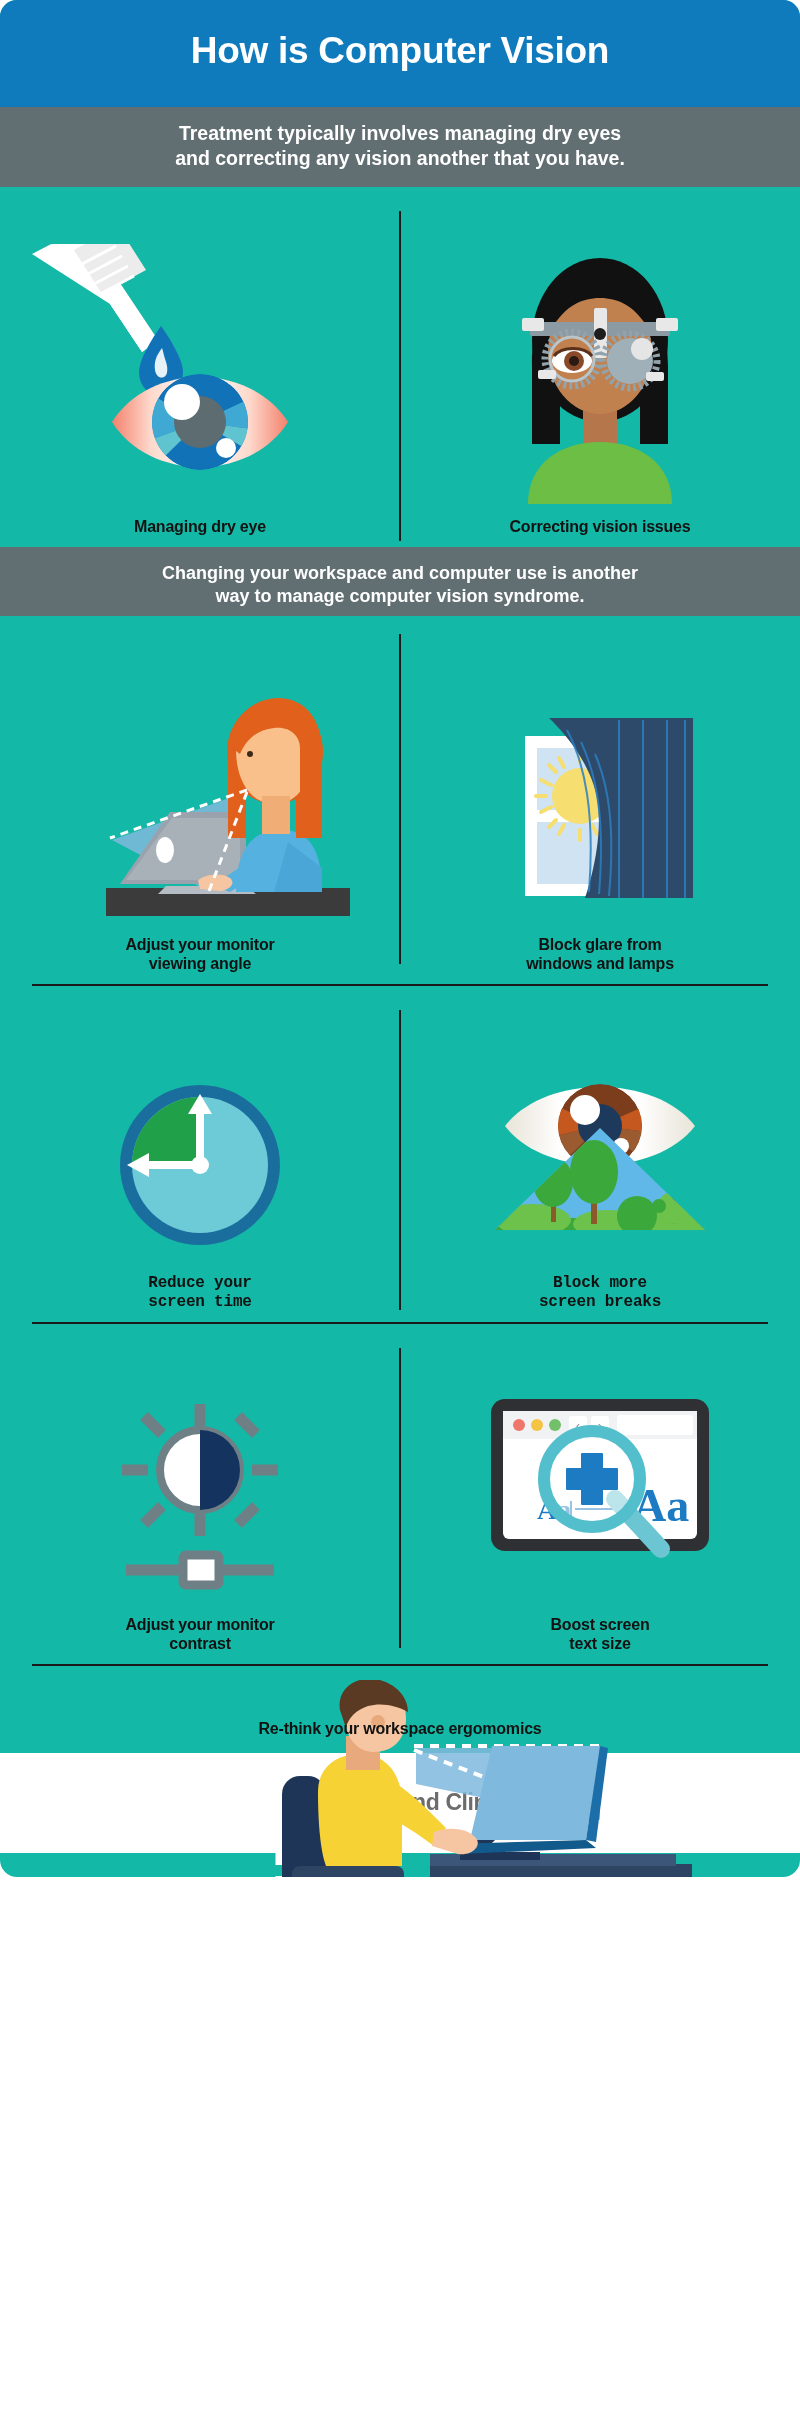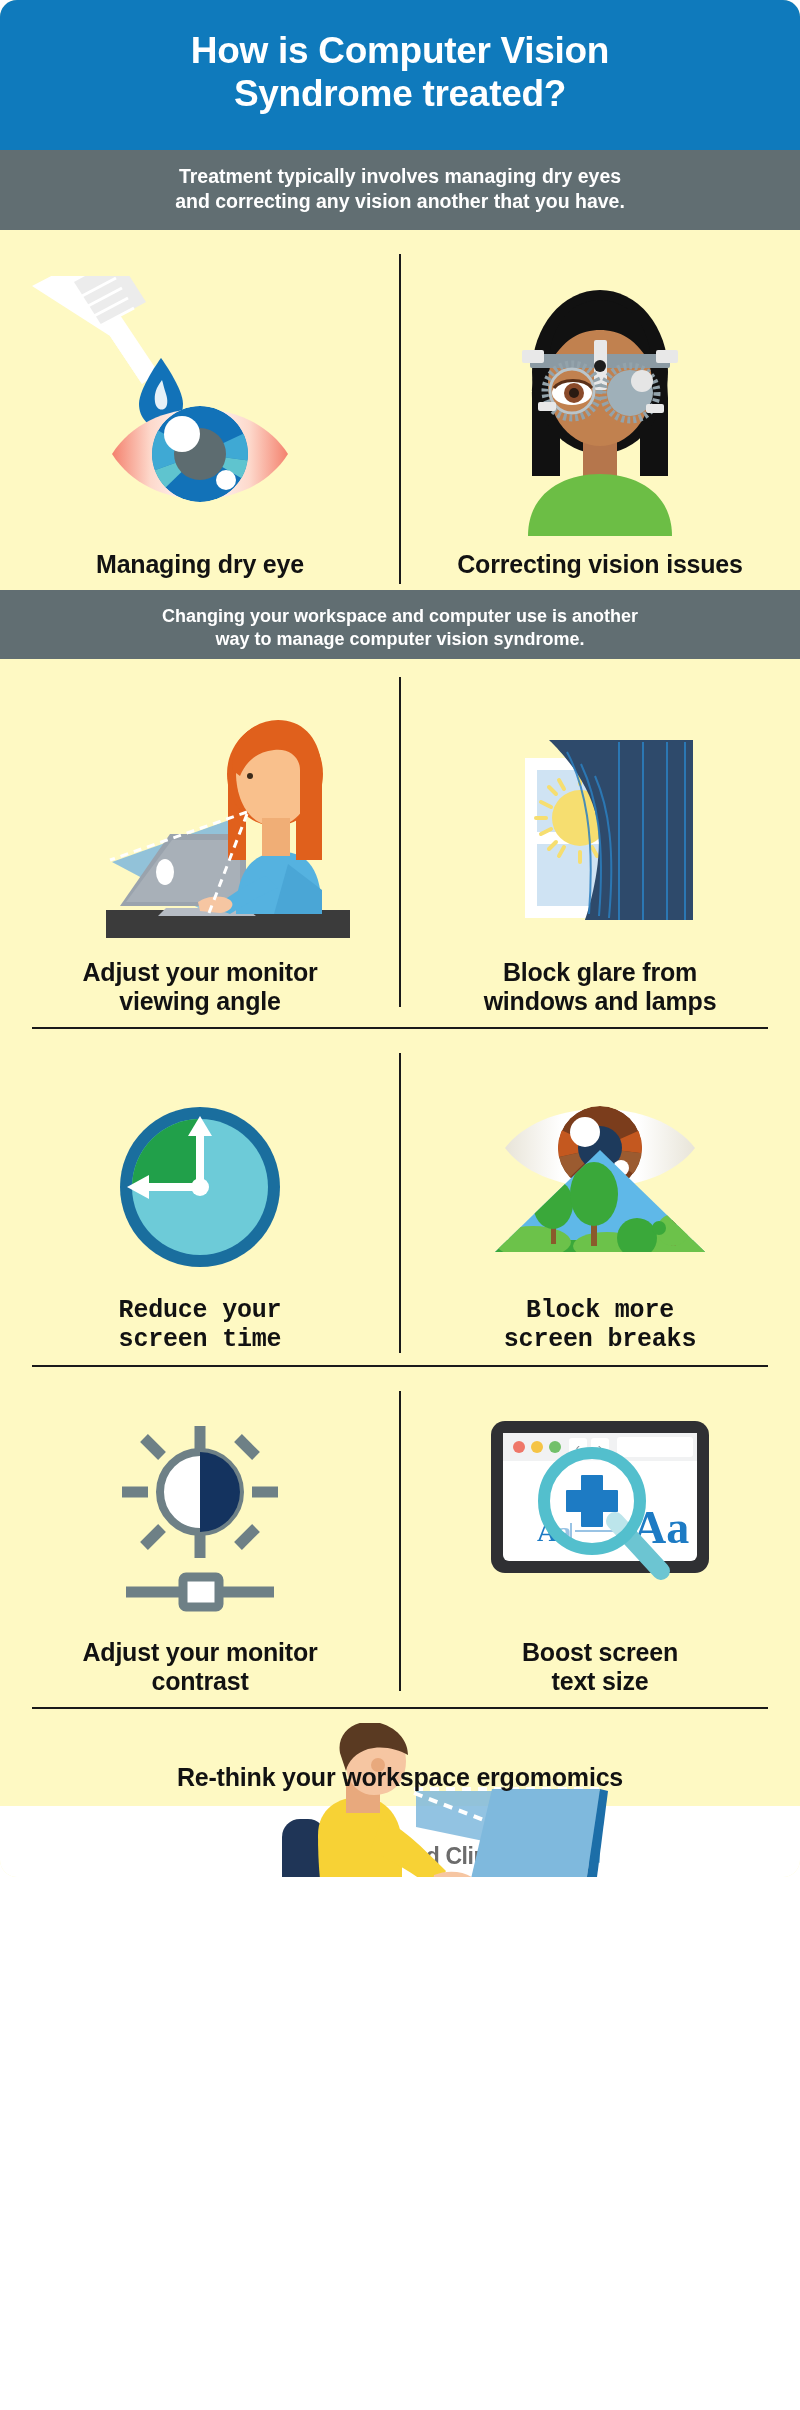--- a/index.html
+++ b/index.html
@@ -5,21 +5,21 @@
   * { box-sizing: border-box; margin: 0; padding: 0; }
   body {
     width: 800px;
     font-family: "Liberation Sans", sans-serif;
     background: #ffffff;
   }
   .infographic {
     width: 800px;
     height: 1877px;
     position: relative;
-    background: #fef9c3;
+    background: #14b8a6;
     overflow: hidden;
     border-radius: 17px;
   }
 
   
   .header-band {
     background: #0f7abc;
     padding: 30px 40px 34px;
     text-align: center;
   }
@@ -57,21 +57,21 @@
     display: flex;
     flex-direction: column;
     align-items: center;
     justify-content: flex-end;
     position: relative;
     padding: 0 12px 10px;
   }
   .art { display: flex; align-items: center; justify-content: center; }
   .caption {
     text-align: center;
-    font-size: 25px;
+    font-size: 16px;
     font-weight: bold;
     color: #121212;
     line-height: 1.18;
     margin-top: 14px;
     letter-spacing: -0.2px;
   }
   .vdivider {
     position: absolute;
     width: 2px;
     background: #1a1a1a;
@@ -101,21 +101,20 @@
   }
 </style>
 </head>
 <body>
 
 <div class="infographic">
 
   <div class="header-band">
     <div class="header-title">
       <div>How is Computer Vision</div>
-      <div>Syndrome treated?</div>
     </div>
   </div>
 
   <div class="gray-band">
     <div class="gray-band-text">
       <div>Treatment typically involves managing dry eyes</div>
       <div>and correcting any vision another that you have.</div>
     </div>
   </div>
 

